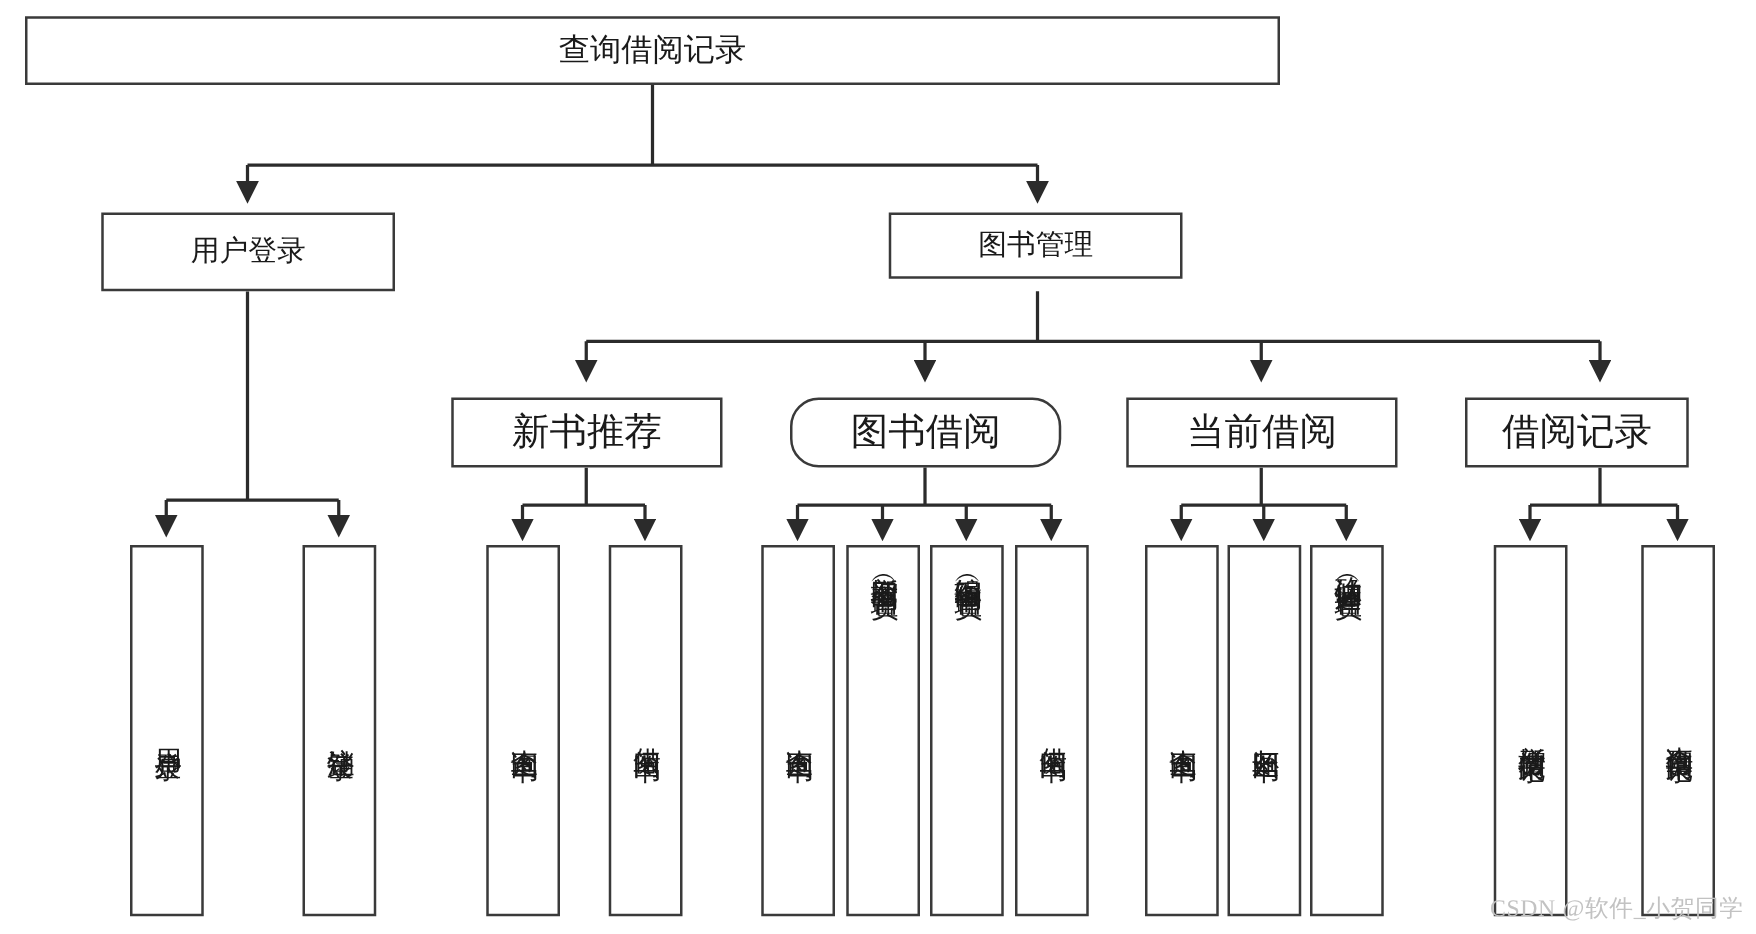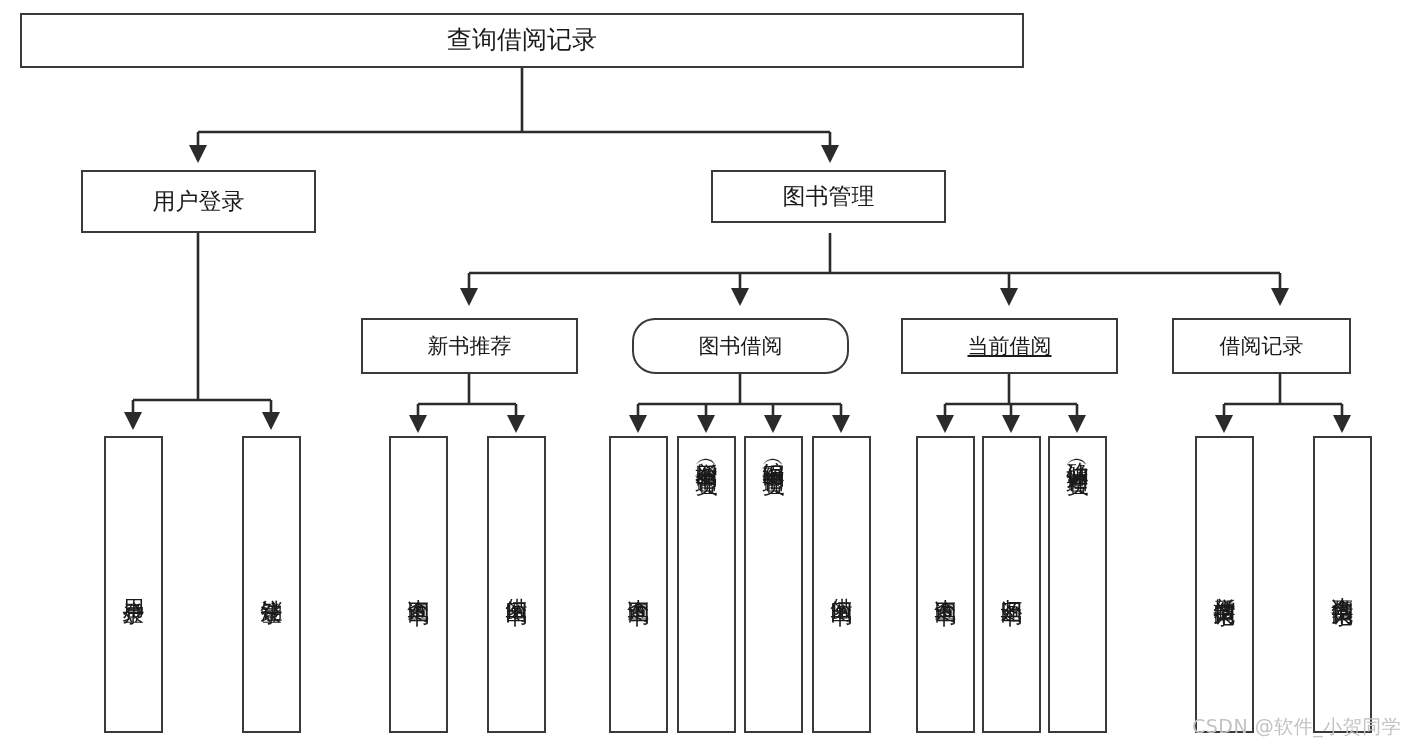--- a/index.html
+++ b/index.html
@@ -36,21 +36,21 @@
     color:#1a1a1a;
     line-height:1.15;
   }
   .node.root{
     font-size:25px;
   }
   .node.l2{
     font-size:23px;
   }
   .node.l3{
-    font-size:21px;
+    font-size:30px;
   }
   
   .node.leaf{
     font-size:22px;
     padding:6px 0;
     align-items:flex-start;
   }
   .node.leaf .vtext{
     writing-mode:vertical-rl;
     text-orientation:upright;
@@ -62,20 +62,21 @@
   .node.leaf.mid .vtext{
     align-self:center;
   }
   .watermark{
     position:absolute;
     font-size:19px;
     color:#c2c2c2;
     letter-spacing:0.5px;
     white-space:nowrap;
     user-select:none;
+    font-family:Liberation Serif, serif;
   }
 </style>
 </head>
 <body>
 
 <div id="canvas">
 
   <svg id="wires" viewBox="0 0 1405 747" width="1405" height="747" xmlns="http://www.w3.org/2000/svg">
     <defs>
       <marker id="arrow" viewBox="0 0 12 12" refX="10" refY="6" markerWidth="7" markerHeight="7" orient="auto-start-reverse">
@@ -136,21 +137,21 @@
   <div class="node l2" style="left:711px;top:170px;width:235px;height:53px;">
     <span>图书管理</span>
   </div>
 
   <div class="node l3" style="left:361px;top:318px;width:217px;height:56px;">
     <span>新书推荐</span>
   </div>
   <div class="node l3" style="left:632px;top:318px;width:217px;height:56px;border-radius:23px;">
     <span>图书借阅</span>
   </div>
-  <div class="node l3" style="left:901px;top:318px;width:217px;height:56px;text-decoration:underline;">
+  <div class="node l3" style="left:901px;top:318px;width:217px;height:56px;">
     <span>当前借阅</span>
   </div>
   <div class="node l3" style="left:1172px;top:318px;width:179px;height:56px;">
     <span>借阅记录</span>
   </div>
 
   <div class="node leaf mid" style="left:104px;top:436px;width:59px;height:297px;">
     <span class="vtext">用户登录</span>
   </div>
   <div class="node leaf mid" style="left:242px;top:436px;width:59px;height:297px;">

